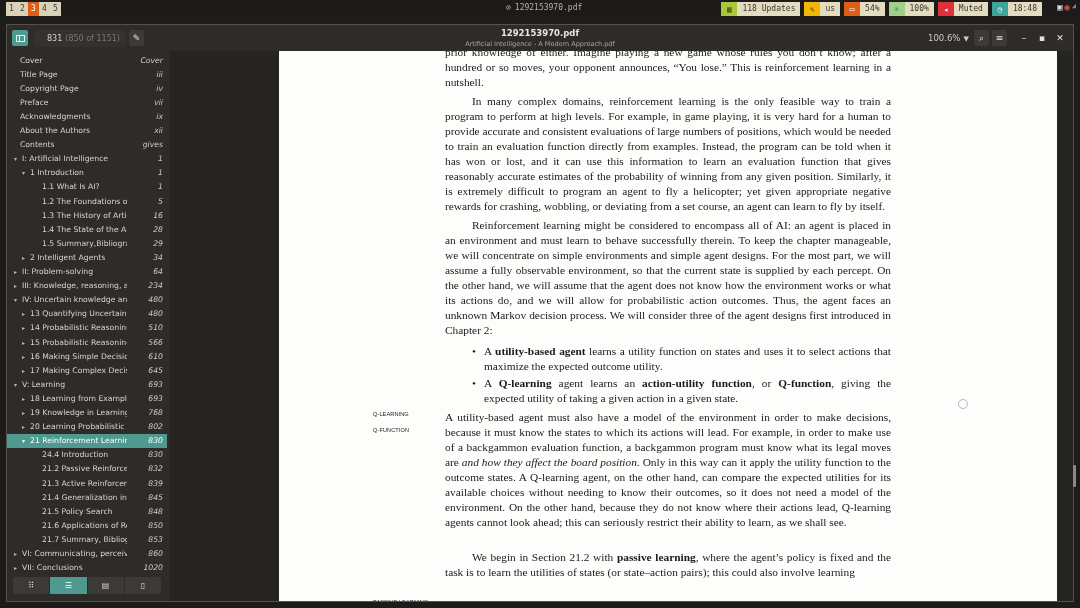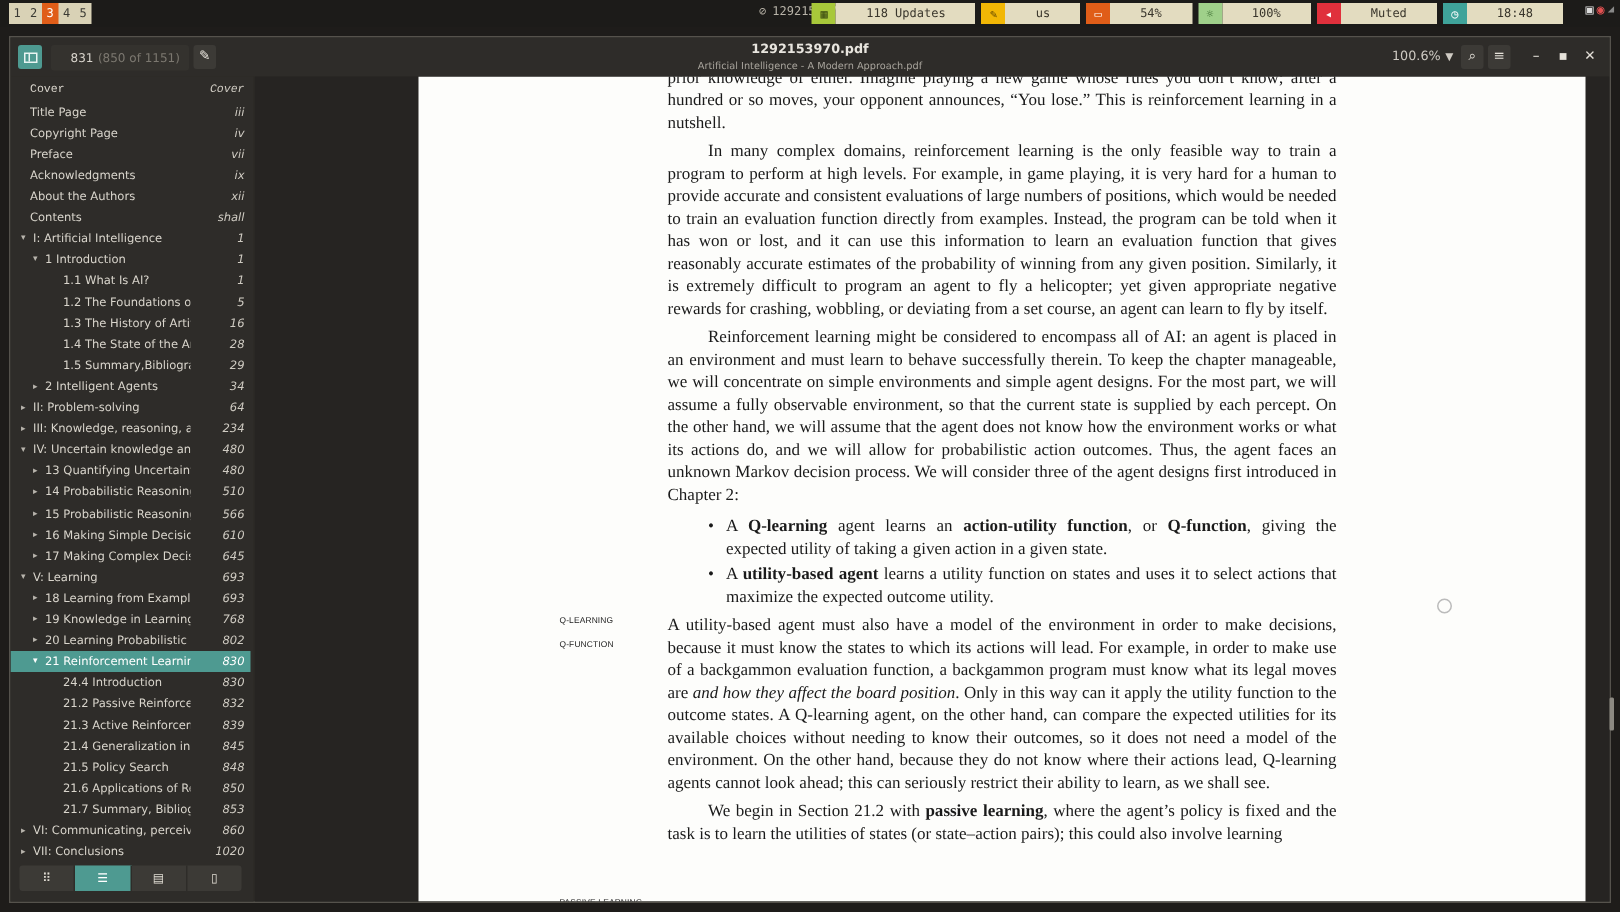--- a/index.html
+++ b/index.html
@@ -7,21 +7,21 @@
 
   
   .sysbar { position: absolute; left: 0; top: 0; width: 1080px; height: 18px; background: #1c1b19; display: flex; align-items: center; font-family: "DejaVu Sans Mono", monospace; font-size: 8px; }
   .ws { position: absolute; left: 6px; top: 2px; height: 14px; display: flex; background: #d9d2b6; }
   .ws span { width: 11px; text-align: center; line-height: 14px; color: #3a3a34; font-size: 8px; }
   .ws span.active { background: #e05d18; color: #fff; }
   .sys-title { position: absolute; left: 506px; top: 3px; color: #b8b3a8; font-size: 8px; display:flex; align-items:center; gap:4px; }
   .pills { position: absolute; right: 38px; top: 2px; height: 14px; display: flex; gap: 4px; }
   .pill { display: flex; height: 14px; }
   .pill .ic { width: 16px; display: flex; align-items: center; justify-content: center; font-size: 8px; }
-  .pill .tx { padding: 0 20px; line-height: 14px; color: #3a362c; background: #e3dcc0; font-size: 8px; }
+  .pill .tx { padding: 0 5px; line-height: 14px; color: #3a362c; background: #e3dcc0; font-size: 8px; }
   .tray { position: absolute; right: 4px; top: 2px; display: flex; gap: 2px; color: #ddd; font-size: 9px; }
 
   
   .window { position: absolute; left: 6px; top: 24px; width: 1068px; height: 578px; background: #2a2825; border: 1px solid #55524c; }
   .titlebar { position: absolute; left: 0; top: 0; width: 100%; height: 26px; background: #2e2c29; }
   .sidebar-toggle { position: absolute; left: 5px; top: 5px; width: 16px; height: 16px; background: #4e9a91; border-radius: 2px; display:flex; align-items:center; justify-content:center; }
   .sidebar-toggle i { width: 9px; height: 7px; border: 1px solid #e8f4f2; display:block; position:relative; }
   .sidebar-toggle i::after { content:""; position:absolute; left:2px; top:0; width:1px; height:5px; background:#e8f4f2; }
   .page-field { position: absolute; left: 27px; top: 5px; width: 92px; height: 17px; background: #34322e; border-radius: 2px; font-size: 8px; color: #d8d4cc; line-height: 17px; padding-left: 13px; }
   .page-field .of { color: #7c7870; margin-left: 3px; }
@@ -122,21 +122,21 @@
       <span>100.6%</span><span class="caret">▼</span>
     </div>
     <div class="tb-btn" style="left:967px"><span>⌕</span></div>
     <div class="tb-btn" style="left:985px"><span>≡</span></div>
     <div class="win-ctl" style="left:1010px"><span>–</span></div>
     <div class="win-ctl" style="left:1028px"><span>▪</span></div>
     <div class="win-ctl" style="left:1046px"><span>✕</span></div>
   </div>
 
   <div class="sidebar" id="toc">
-      <div class="toc-item" style="top: 2px; font-family: Liberation Mono, monospace;">
+      <div class="toc-item" style="top: 2px;">
         <span style="width: 5px; display: inline-block;"></span>
         <span style="width: 8px; display: inline-block;"></span>
         <span class="label">Cover</span>
         <span class="pg">Cover</span>
       </div>
       <div class="toc-item" style="top: 16.1px;">
         <span style="width: 5px; display: inline-block;"></span>
         <span style="width: 8px; display: inline-block;"></span>
         <span class="label">Title Page</span>
         <span class="pg">iii</span>
@@ -162,21 +162,21 @@
       <div class="toc-item" style="top: 72.5px;">
         <span style="width: 5px; display: inline-block;"></span>
         <span style="width: 8px; display: inline-block;"></span>
         <span class="label">About the Authors</span>
         <span class="pg">xii</span>
       </div>
       <div class="toc-item" style="top: 86.6px;">
         <span style="width: 5px; display: inline-block;"></span>
         <span style="width: 8px; display: inline-block;"></span>
         <span class="label">Contents</span>
-        <span class="pg">shall</span>
+        <span class="pg">gives</span>
       </div>
       <div class="toc-item" style="top: 100.7px;">
         <span style="width: 5px; display: inline-block;"></span>
         <span class="arrow">▾</span>
         <span style="width: 3px; display: inline-block;"></span>
         <span class="label">I: Artificial Intelligence</span>
         <span class="pg">1</span>
       </div>
       <div class="toc-item" style="top: 114.8px;">
         <span style="width: 13px; display: inline-block;"></span>
@@ -376,23 +376,23 @@
   <div class="doc-area">
     <div class="page">
       <div class="margin-note" style="top:360px">Q-LEARNING</div>
       <div class="margin-note" style="top:376px">Q-FUNCTION</div>
       <div class="margin-note" style="top:548px">PASSIVE LEARNING</div>
       <div class="text" style="top:-6px">
         <p>prior knowledge of either. Imagine playing a new game whose rules you don’t know; after a hundred or so moves, your opponent announces, “You lose.” This is reinforcement learning in a nutshell.</p>
         <p class="indent" style="margin-top:4px">In many complex domains, reinforcement learning is the only feasible way to train a program to perform at high levels. For example, in game playing, it is very hard for a human to provide accurate and consistent evaluations of large numbers of positions, which would be needed to train an evaluation function directly from examples. Instead, the program can be told when it has won or lost, and it can use this information to learn an evaluation function that gives reasonably accurate estimates of the probability of winning from any given position. Similarly, it is extremely difficult to program an agent to fly a helicopter; yet given appropriate negative rewards for crashing, wobbling, or deviating from a set course, an agent can learn to fly by itself.</p>
         <p class="indent" style="margin-top:4px">Reinforcement learning might be considered to encompass all of AI: an agent is placed in an environment and must learn to behave successfully therein. To keep the chapter manageable, we will concentrate on simple environments and simple agent designs. For the most part, we will assume a fully observable environment, so that the current state is supplied by each percept. On the other hand, we will assume that the agent does not know how the environment works or what its actions do, and we will allow for probabilistic action outcomes. Thus, the agent faces an unknown Markov decision process. We will consider three of the agent designs first introduced in Chapter 2:</p>
         <ul class="bullets">
+          <li><span>A </span><b>utility-based agent</b><span> learns a utility function on states and uses it to select actions that maximize the expected outcome utility.</span></li>
           <li><span>A </span><b>Q-learning</b><span> agent learns an </span><b>action-utility function</b><span>, or </span><b>Q-function</b><span>, giving the expected utility of taking a given action in a given state.</span></li>
-          <li><span>A </span><b>utility-based agent</b><span> learns a utility function on states and uses it to select actions that maximize the expected outcome utility.</span></li>
         </ul>
         <p style="margin-top:4px"><span>A utility-based agent must also have a model of the environment in order to make decisions, because it must know the states to which its actions will lead. For example, in order to make use of a backgammon evaluation function, a backgammon program must know what its legal moves are </span><i>and how they affect the board position</i><span>. Only in this way can it apply the utility function to the outcome states. A Q-learning agent, on the other hand, can compare the expected utilities for its available choices without needing to know their outcomes, so it does not need a model of the environment. On the other hand, because they do not know where their actions lead, Q-learning agents cannot look ahead; this can seriously restrict their ability to learn, as we shall see.</span></p>
-        <p class="indent" style="margin-top:4px"><span>We begin in Section 21.2 with </span><b>passive learning</b><span>, where the agent’s policy is fixed and the task is to learn the utilities of states (or state–action pairs); this could also involve learning</span></p>
+        <p class="indent" style="margin-top:20px"><span>We begin in Section 21.2 with </span><b>passive learning</b><span>, where the agent’s policy is fixed and the task is to learn the utilities of states (or state–action pairs); this could also involve learning</span></p>
       </div>
     </div>
   </div>
   <div class="scroll-thumb"></div>
 </div>
 <div class="cursor"></div>
 
 </body></html>

